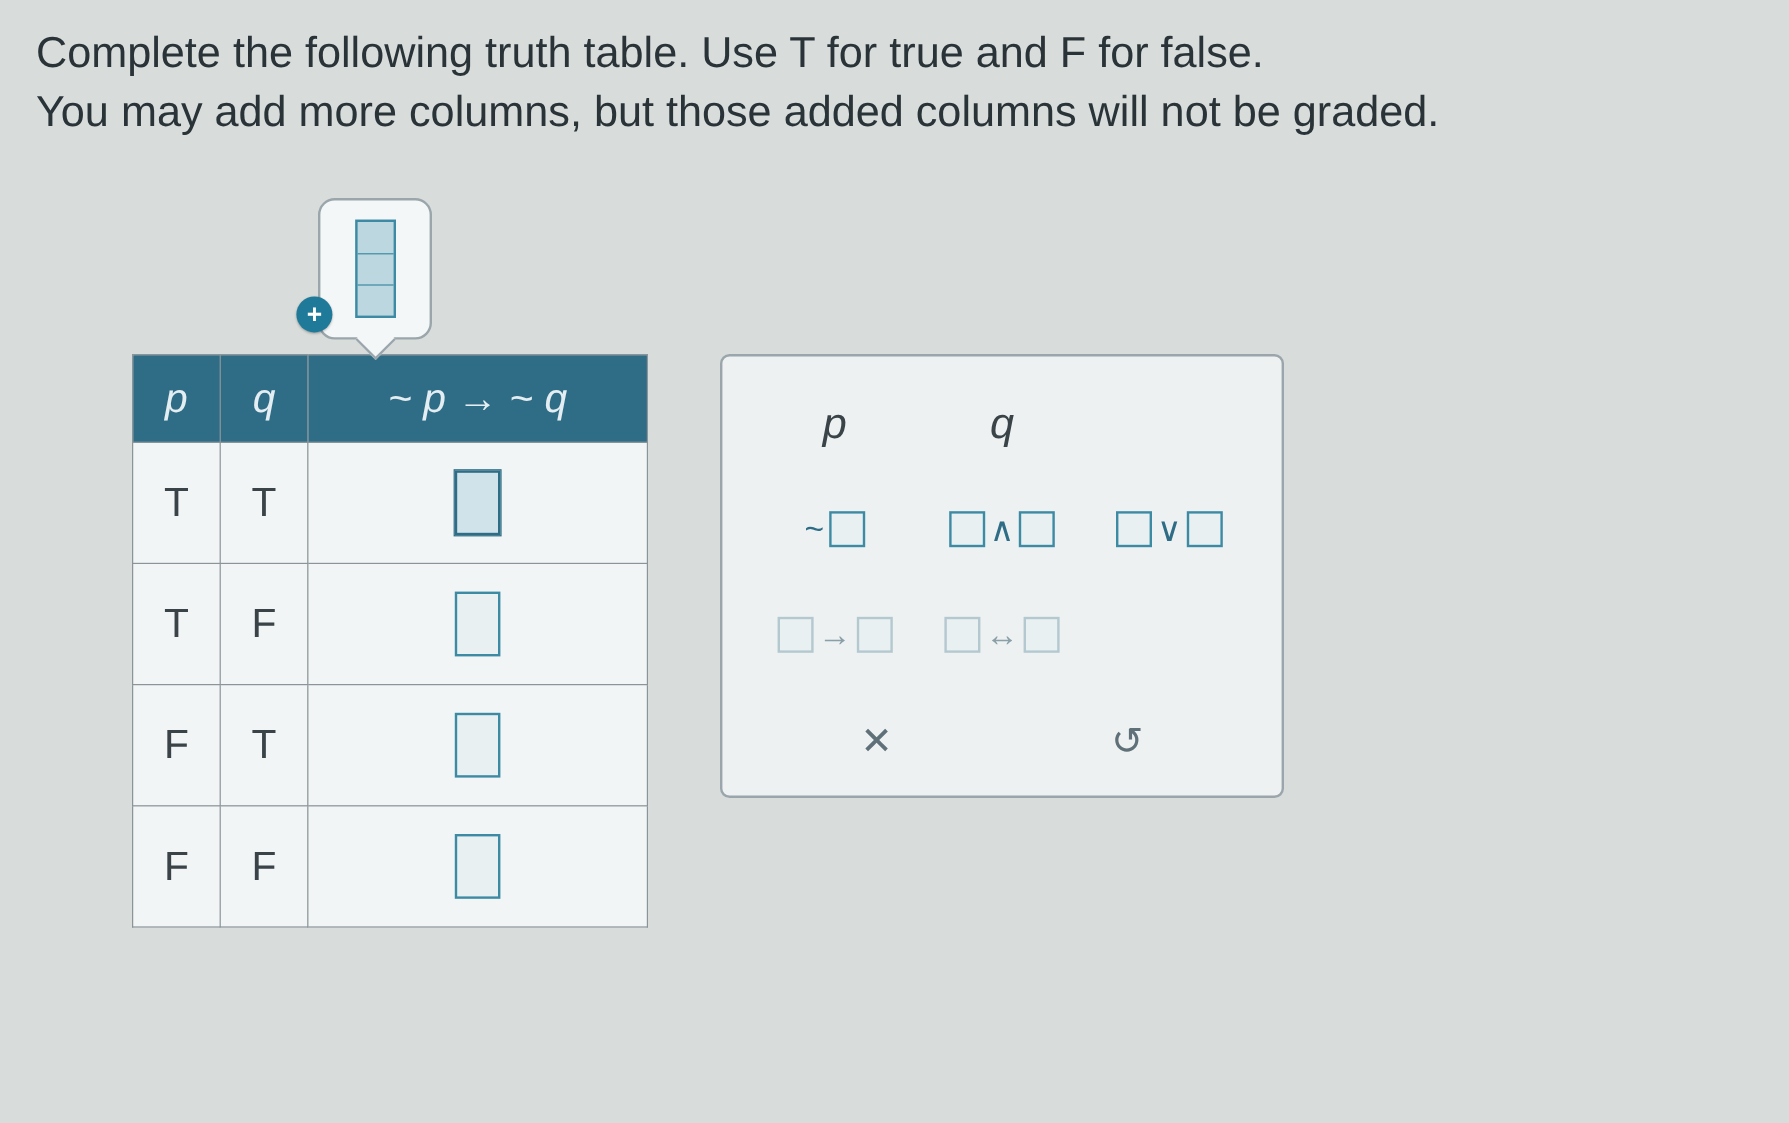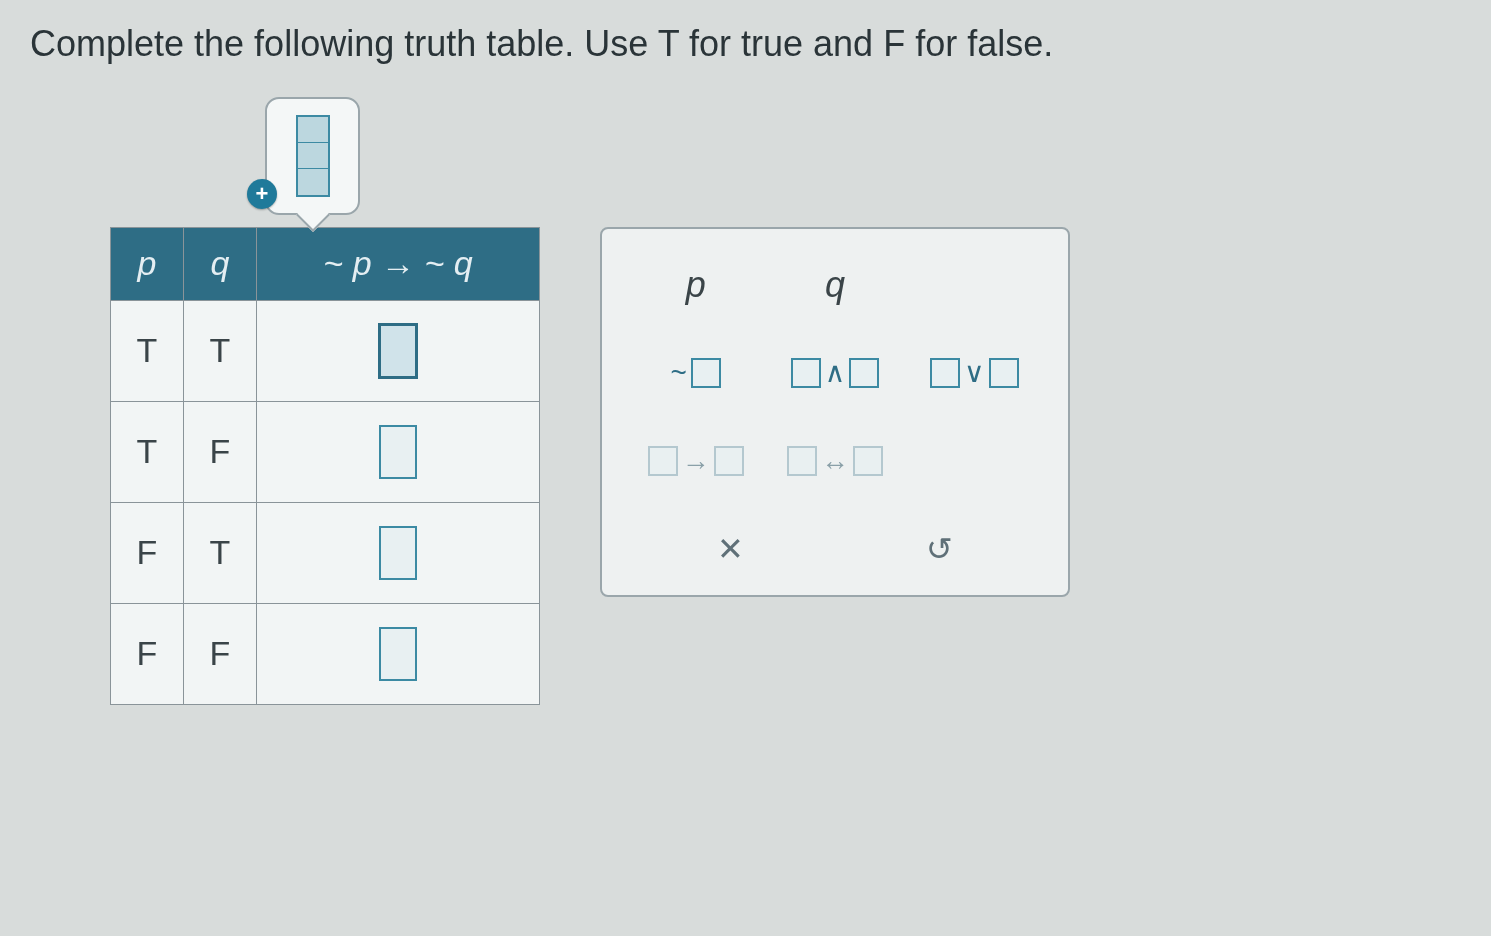--- a/index.html
+++ b/index.html
@@ -9,21 +9,21 @@
     background: #d8dcdb;
     color: #2a3438;
     width: 1491px;
     height: 936px;
     box-sizing: border-box;
   }
   .instructions {
     font-size: 36px;
     line-height: 1.35;
     color: #2a3438;
-    margin-bottom: 28px;
+    margin-bottom: 48px;
   }
   .workarea {
     display: flex;
     gap: 60px;
     align-items: flex-start;
     padding-left: 80px;
   }
   .truth-wrap {
     position: relative;
     padding-top: 130px;
@@ -177,20 +177,21 @@
     justify-content: center;
     font-size: 32px;
     color: #5f7078;
   }
 </style>
 </head>
 <body>
 
 <div class="instructions">
   <div>Complete the following truth table. Use T for true and F for false.</div>
+  <div>You may add more columns, but those added columns will not be graded.</div>
 </div>
 
 <div class="workarea">
 
   <div class="truth-wrap">
 
     <div class="add-col-bubble">
       <div class="mini-col">
         <div class="mini-seg"></div>
           <div class="mini-seg"></div>

